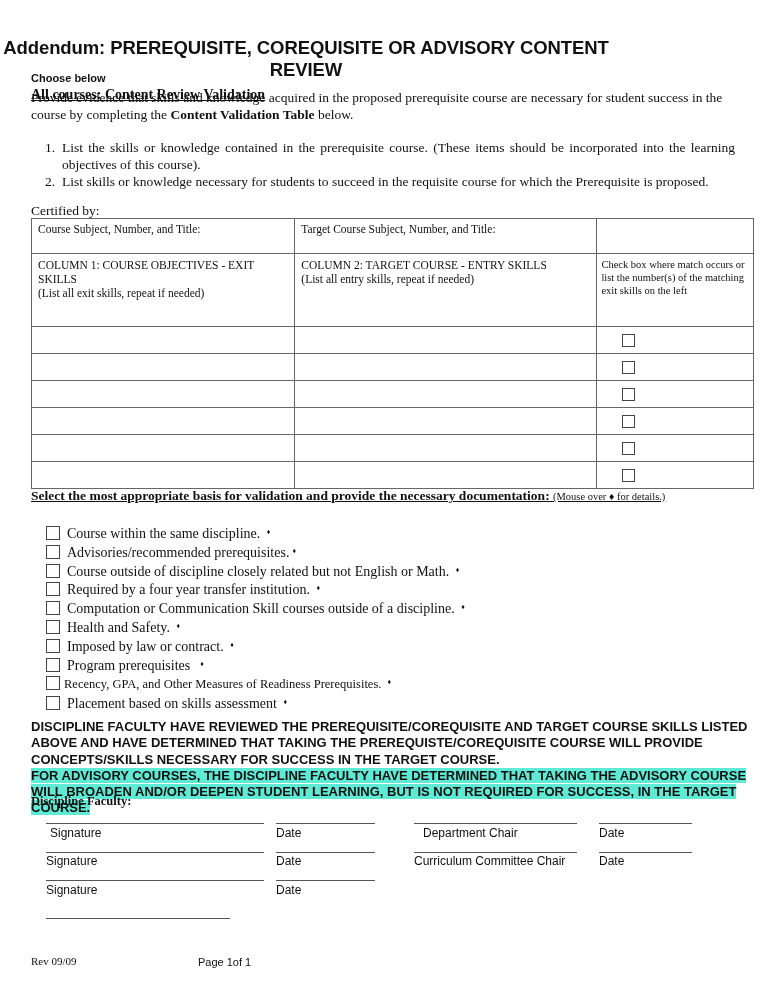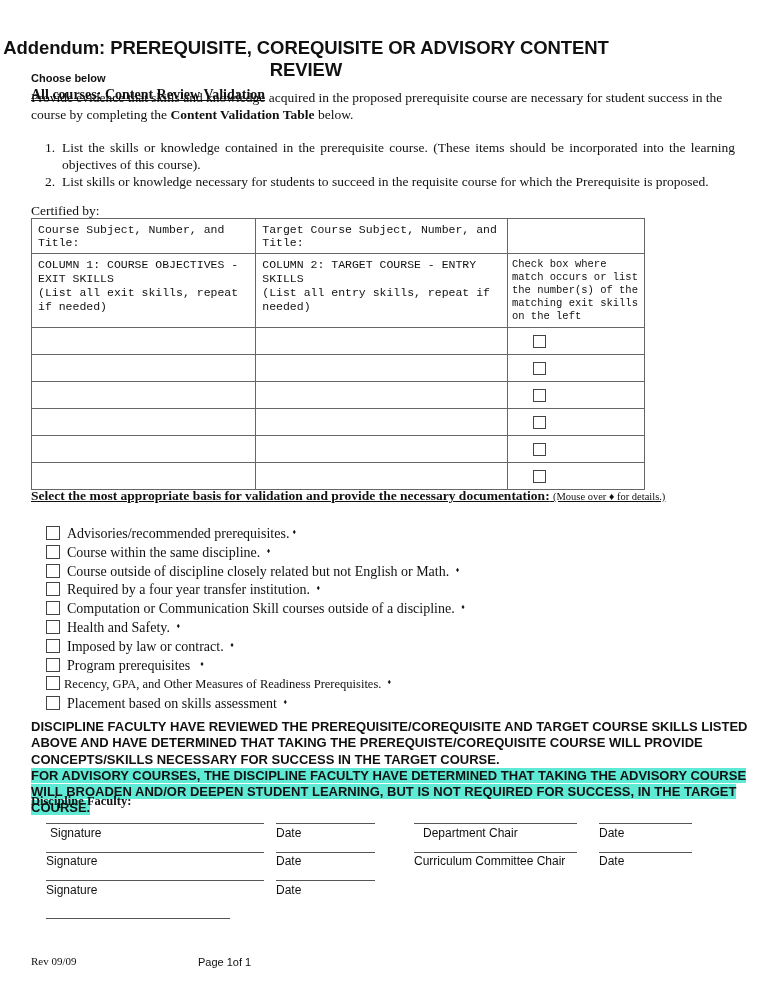--- a/index.html
+++ b/index.html
@@ -12,22 +12,22 @@
     .section-h { position: absolute; left: 31px; top: 87px; font-family: "Liberation Serif", serif; font-weight: bold;
                  font-size: 14px; text-decoration: underline; }
     .intro { position: absolute; left: 31px; top: 89px; width: 700px; font-family: "Liberation Serif", serif; font-size: 13.5px; line-height: 17px; }
     .intro b { font-weight: bold; }
     .steps { position: absolute; left: 45px; top: 139px; width: 690px; font-family: "Liberation Serif", serif; font-size: 13.5px; line-height: 17px; margin: 0; padding: 0; list-style: none; }
     .steps li { position: relative; padding-left: 17px; text-align: justify; }
     .steps li .num { position: absolute; left: 0; top: 0; }
 
     .certified { position: absolute; left: 31px; top: 203px; font-family: "Liberation Serif", serif; font-size: 13.5px; }
 
-    table.cv { position: absolute; left: 31px; top: 218px; width: 614px; border-collapse: collapse;
-               font-family: Liberation Mono, monospace; font-size: 11.5px; }
+    table.cv { position: absolute; left: 31px; top: 218px; width: 723px; border-collapse: collapse;
+               font-family: Liberation Serif, serif; font-size: 11.5px; }
     table.cv td { border: 1.5px solid #666; vertical-align: top; padding: 4px 6px; }
     table.cv tr.row-course td { height: 26px; }
     table.cv tr.row-head td { height: 64px; line-height: 14px; }
     table.cv tr.row-head td.c3 { font-size: 10.5px; line-height: 13px; padding: 4px 4px; }
     table.cv tr.row-data td { height: 18px; }
     table.cv td.c1 { width: 251px; }
     table.cv td.c2 { width: 290px; }
     table.cv td.c3 { width: 125px; }
     .cb { display: inline-block; width: 11px; height: 11px; border: 1.2px solid #444; background: #fff; vertical-align: middle; }
     table.cv td.cbcell { text-align: left; padding-left: 25px; vertical-align: middle; }
@@ -115,22 +115,22 @@
     <td class="c1"></td>
     <td class="c2"></td>
     <td class="c3 cbcell"><span class="cb"></span></td>
   </tr>
 </tbody>
   </table>
 
 <div class="basis-h"><span>Select the most appropriate basis for validation and provide the necessary documentation:</span> <span class="note">(Mouse over ♦ for details.)</span></div>
 
 <ul class="basis-list">
+  <li><span class="cb2"></span><span>Course within the same discipline.</span> <span class="diamond">♦</span></li>
   <li><span class="cb2"></span><span>Advisories/recommended prerequisites.</span><span class="diamond">♦</span></li>
-  <li><span class="cb2"></span><span>Course within the same discipline.</span> <span class="diamond">♦</span></li>
   <li><span class="cb2"></span><span>Course outside of discipline closely related but not English or Math.</span> <span class="diamond">♦</span></li>
   <li><span class="cb2"></span><span>Required by a four year transfer institution.</span> <span class="diamond">♦</span></li>
   <li><span class="cb2"></span><span>Computation or Communication Skill courses outside of a discipline.</span> <span class="diamond">♦</span></li>
   <li><span class="cb2"></span><span>Health and Safety.</span> <span class="diamond">♦</span></li>
   <li><span class="cb2"></span><span>Imposed by law or contract.</span> <span class="diamond">♦</span></li>
   <li><span class="cb2"></span><span>Program prerequisites</span>&nbsp; <span class="diamond">♦</span></li>
   <li class="small"><span class="cb2"></span><span>Recency, GPA, and Other Measures of Readiness Prerequisites.</span> <span class="diamond">♦</span></li>
   <li><span class="cb2"></span><span>Placement based on skills assessment</span> <span class="diamond">♦</span></li>
 </ul>
 

